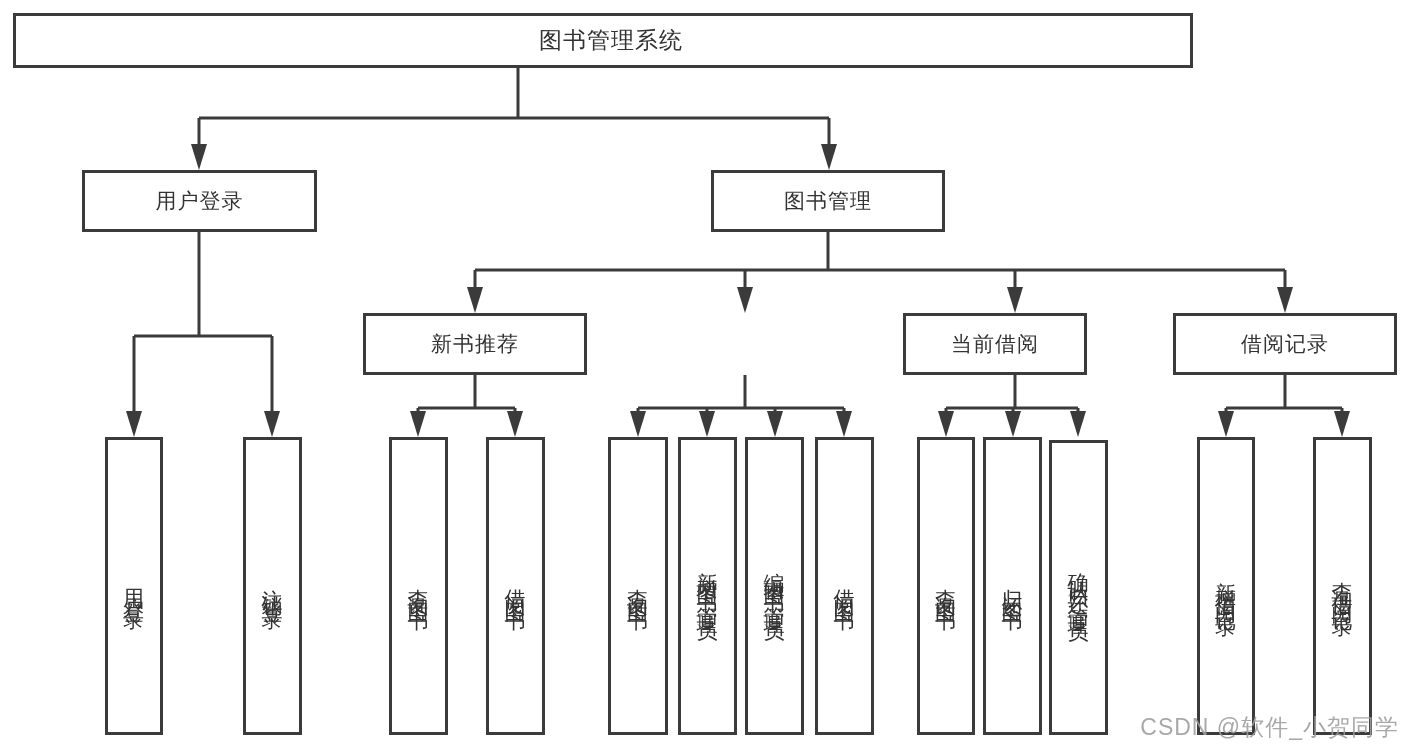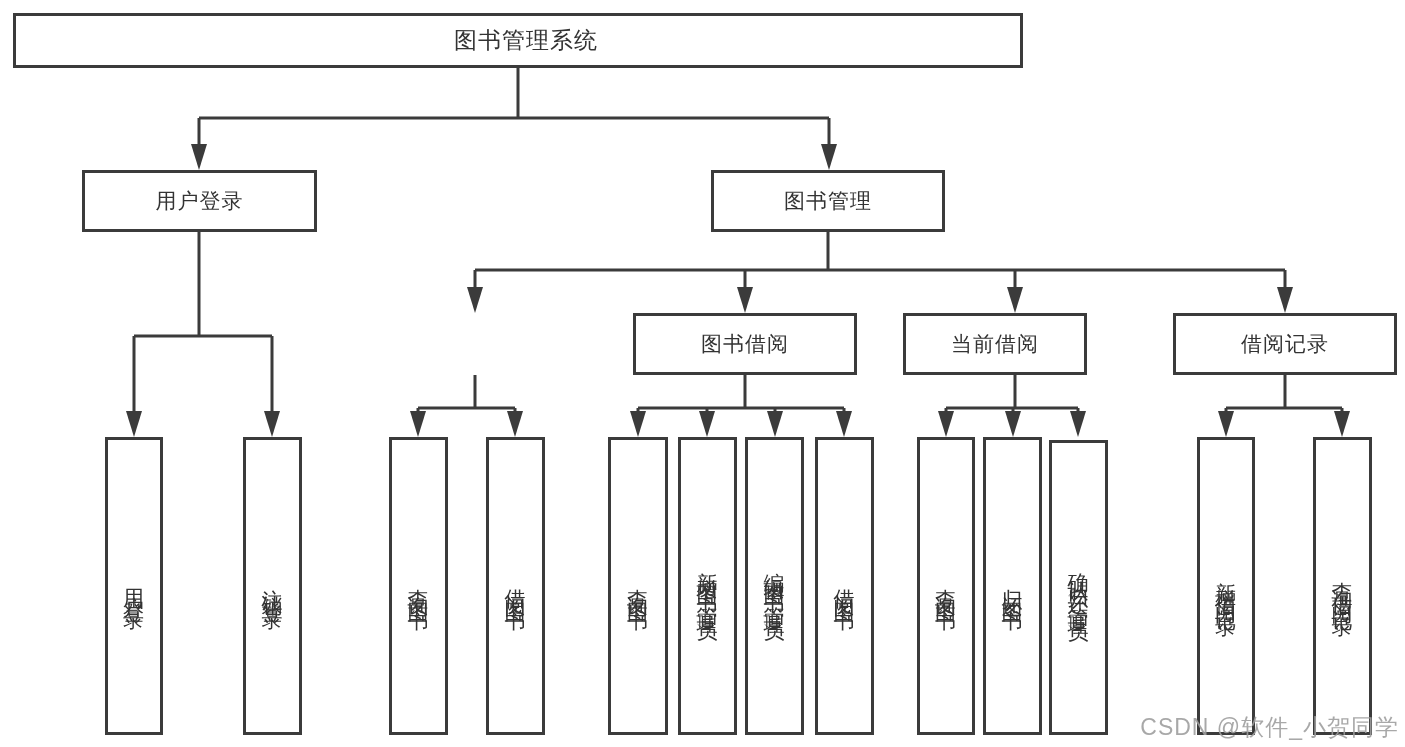--- a/index.html
+++ b/index.html
@@ -89,26 +89,26 @@
         <polygon points="767,411 783,411 775,437"></polygon>
         <polygon points="836,411 852,411 844,437"></polygon>
         <polygon points="938,411 954,411 946,437"></polygon>
         <polygon points="1005,411 1021,411 1013,437"></polygon>
         <polygon points="1070,411 1086,411 1078,437"></polygon>
         <polygon points="1218,411 1234,411 1226,437"></polygon>
         <polygon points="1334,411 1350,411 1342,437"></polygon>
       </g>
   </svg>
 
-  <div class="node root" style="left:13px; top:13px; width:1010px; height:55px;padding-left:16px;">图书管理系统</div>
+  <div class="node root" style="left:13px; top:13px; width:1180px; height:55px;padding-left:16px;">图书管理系统</div>
 
   <div class="node l1" style="left:82px; top:170px; width:235px; height:62px;">用户登录</div>
   <div class="node l1" style="left:711px; top:170px; width:234px; height:62px;text-align:right;">图书管理</div>
 
-  <div class="node l2" style="left:633px; top:313px; width:224px; height:62px;">图书借阅</div>
+  <div class="node l2" style="left:363px; top:313px; width:224px; height:62px;">新书推荐</div>
   <div class="node l2" style="left:903px; top:313px; width:184px; height:62px;">当前借阅</div>
   <div class="node l2" style="left:1173px; top:313px; width:224px; height:62px;">借阅记录</div>
 
   <div class="node leaf" style="left:105px; top:437px; width:58px; height:298px;">
     <span class="vtext">用户登录</span>
   </div>
   <div class="node leaf" style="left:243px; top:437px; width:59px; height:298px;">
     <span class="vtext">注销登录</span>
   </div>
 

